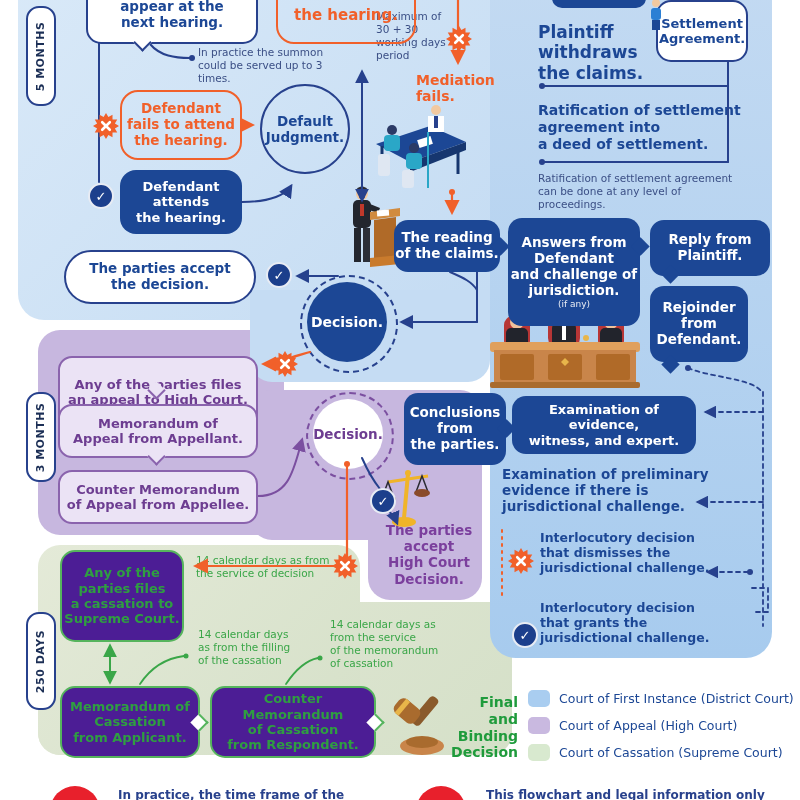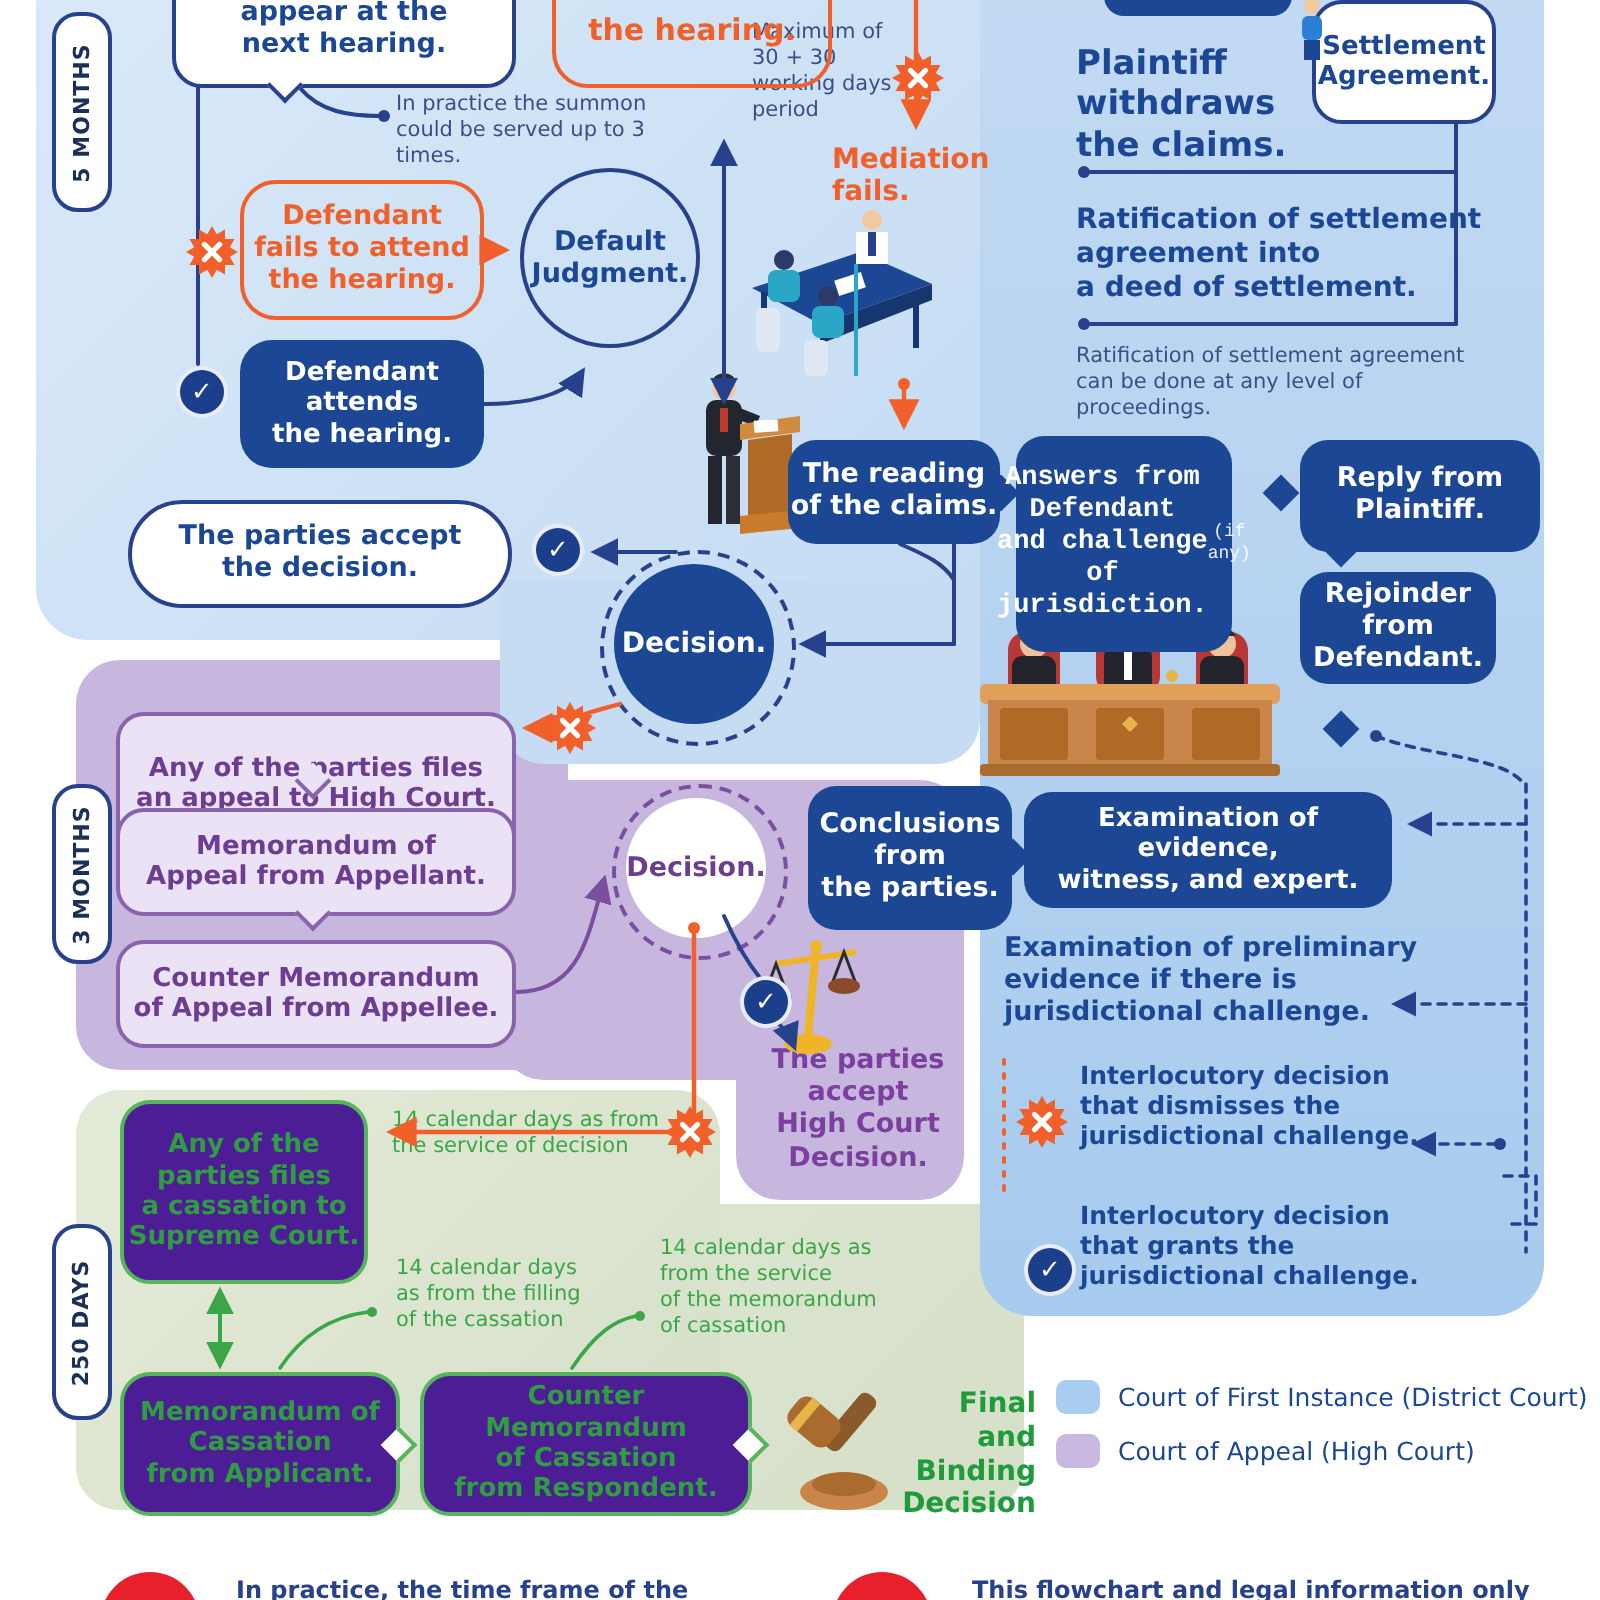--- a/index.html
+++ b/index.html
@@ -237,34 +237,34 @@
     <polygon points="26,26 56,22 56,30 26,34" fill="#d18b3f"></polygon>
     <polygon points="30,34 52,31 52,72 30,75" fill="#b06a28"></polygon>
     <polygon points="26,72 56,69 56,78 26,81" fill="#c97b2d"></polygon>
     <rect x="33" y="24" width="12" height="6" transform="rotate(-4 39 27)" fill="#fff"></rect>
   </svg>
 
   <div class="bx b-dark pre z" style="left:394px;top:220px;width:106px;height:52px;font-size:13.5px;">The reading
 of the claims.</div>
   <div class="tail tail-dark z" style="left:494px;top:240px;"></div>
 
-  <div class="bx b-dark z" style="left:508px;top:218px;width:108px;height:108px;font-size:13.5px;font-family:Liberation Mono, monospace;">
+  <div class="bx b-dark z" style="left:508px;top:218px;width:132px;height:108px;flex-direction:column;font-size:13.5px;">
     <span class="pre">Answers from
 Defendant
 and challenge of
 jurisdiction.</span>
     <span style="font-size:9px;font-weight:normal;opacity:.9;">(if any)</span>
   </div>
   <div class="tail tail-dark z" style="left:634px;top:240px;"></div>
 
   <div class="bx b-dark pre z" style="left:650px;top:220px;width:120px;height:56px;font-size:13.5px;">Reply from
 Plaintiff.</div>
   <div class="tail tail-dark z" style="left:664px;top:268px;"></div>
 
-  <div class="bx b-dark pre z" style="left:650px;top:286px;width:98px;height:56px;font-size:13.5px;">Rejoinder
+  <div class="bx b-dark pre z" style="left:650px;top:286px;width:98px;height:76px;font-size:13.5px;">Rejoinder
 from
 Defendant.</div>
   <div class="tail tail-dark z" style="left:664px;top:358px;"></div>
 
   <div class="bx b-white-blue pre z" style="left:64px;top:250px;width:192px;height:54px;border-radius:27px;">The parties accept
 the decision.</div>
 
   <div class="circ-dash" style="left:300px;top:275px;width:94px;height:94px;"></div>
   <div class="circ-fill" style="left:307px;top:282px;width:80px;height:80px;background:#1c4795;color:#fff;font-size:14px;">Decision.</div>
 
@@ -417,19 +417,23 @@
     </div>
 
   <div class="legend-row" style="left:528px;top:690px;">
     <div class="legend-swatch" style="background:#a9cdf0;"></div>
     <div class="legend-label">Court of First Instance (District Court)</div>
   </div>
   <div class="legend-row" style="left:528px;top:717px;">
     <div class="legend-swatch" style="background:#c9b9e0;"></div>
     <div class="legend-label">Court of Appeal (High Court)</div>
   </div>
+  <div class="legend-row" style="left:528px;top:744px;">
+    <div class="legend-swatch" style="background:#d8e9cf;"></div>
+    <div class="legend-label">Court of Cassation (Supreme Court)</div>
+  </div>
 
   <div class="red-circle" style="left:50px;top:786px;"></div>
   <div class="footnote" style="left:118px;top:788px;width:280px;">In practice, the time frame of the proceeding</div>
   <div class="red-circle" style="left:416px;top:786px;"></div>
   <div class="footnote" style="left:486px;top:788px;width:290px;">This flowchart and legal information only</div>
 
 </div>
 
 </body></html>

